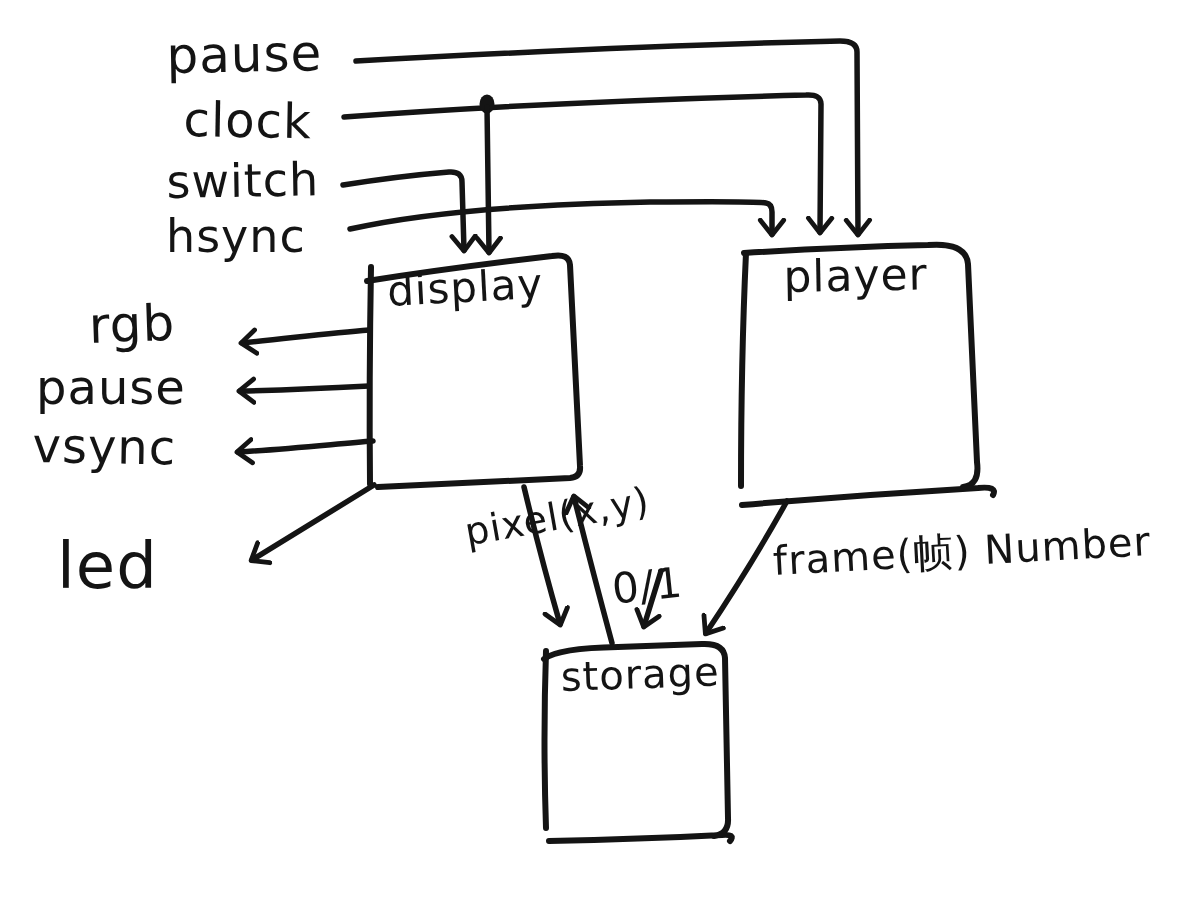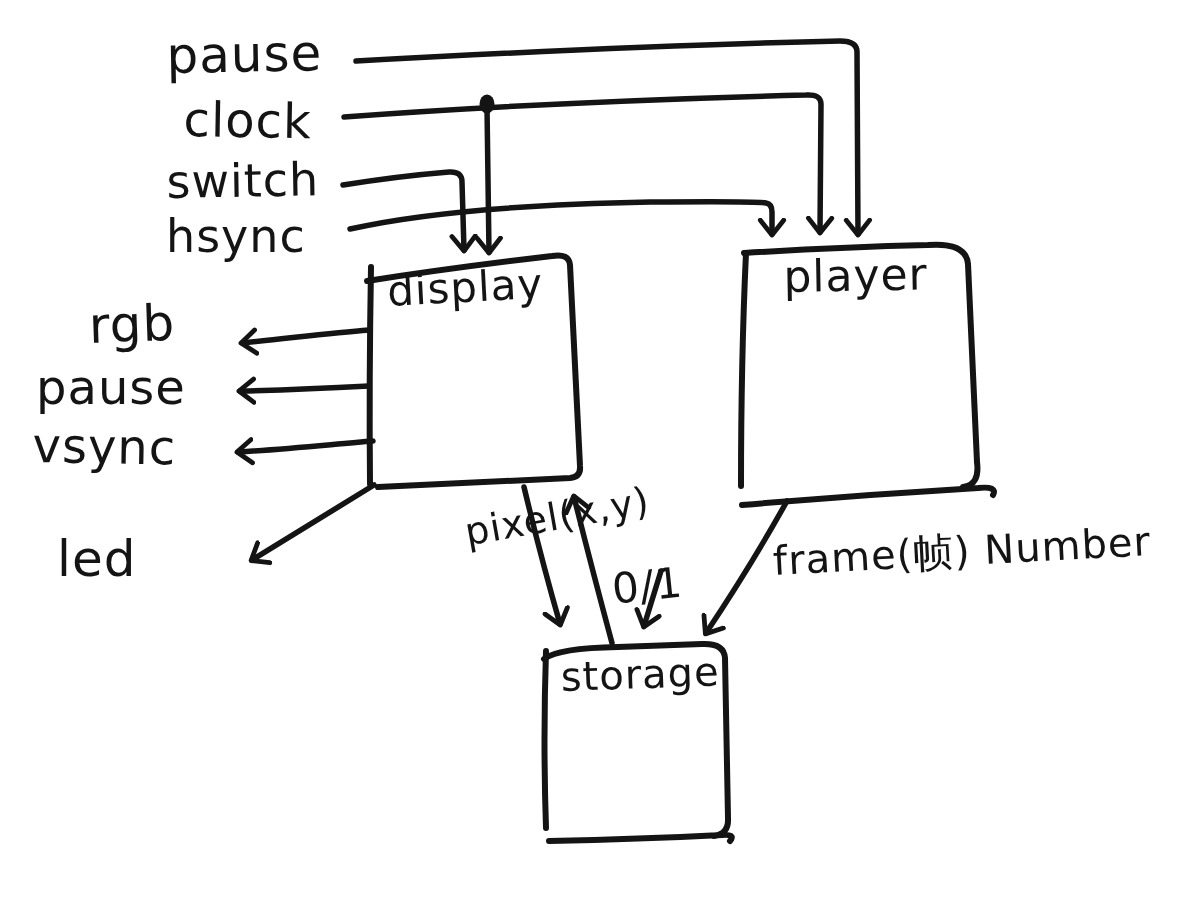--- a/index.html
+++ b/index.html
@@ -56,21 +56,21 @@
   </svg>
 
   <div class="label" style="left:166px; top:30px;  font-size:50px; transform:rotate(-1deg);">pause</div>
   <div class="label" style="left:184px; top:94px;  font-size:48px; transform:rotate(1deg);">clock</div>
   <div class="label" style="left:166px; top:158px; font-size:46px; transform:rotate(-1deg);">switch</div>
   <div class="label" style="left:166px; top:212px; font-size:46px;">hsync</div>
 
   <div class="label" style="left:88px; top:300px; font-size:50px; transform:rotate(-2deg);">rgb</div>
   <div class="label" style="left:36px; top:362px; font-size:48px;">pause</div>
   <div class="label" style="left:33px; top:420px; font-size:48px; transform:rotate(1deg);">vsync</div>
-  <div class="label" style="left:57px; top:533px; font-size:50px;">led</div>
+  <div class="label" style="left:57px; top:533px; font-size:64px;">led</div>
 
   <div class="label" style="left:386px; top:270px; font-size:42px; transform:rotate(-3deg);">display</div>
   <div class="label" style="left:783px; top:254px; font-size:44px; transform:rotate(-1deg);">player</div>
   <div class="label" style="left:560px; top:656px; font-size:40px; transform:rotate(-2deg);">storage</div>
 
   <div class="label" style="left:462px; top:514px; font-size:38px; transform:rotate(-10deg);">pixel(x,y)</div>
   <div class="label" style="left:610px; top:568px; font-size:42px; transform:rotate(-6deg);">0/1</div>
   <div class="label" style="left:772px; top:540px; font-size:40px; transform:rotate(-3deg);">frame(帧) Number</div>
 
 </div>

